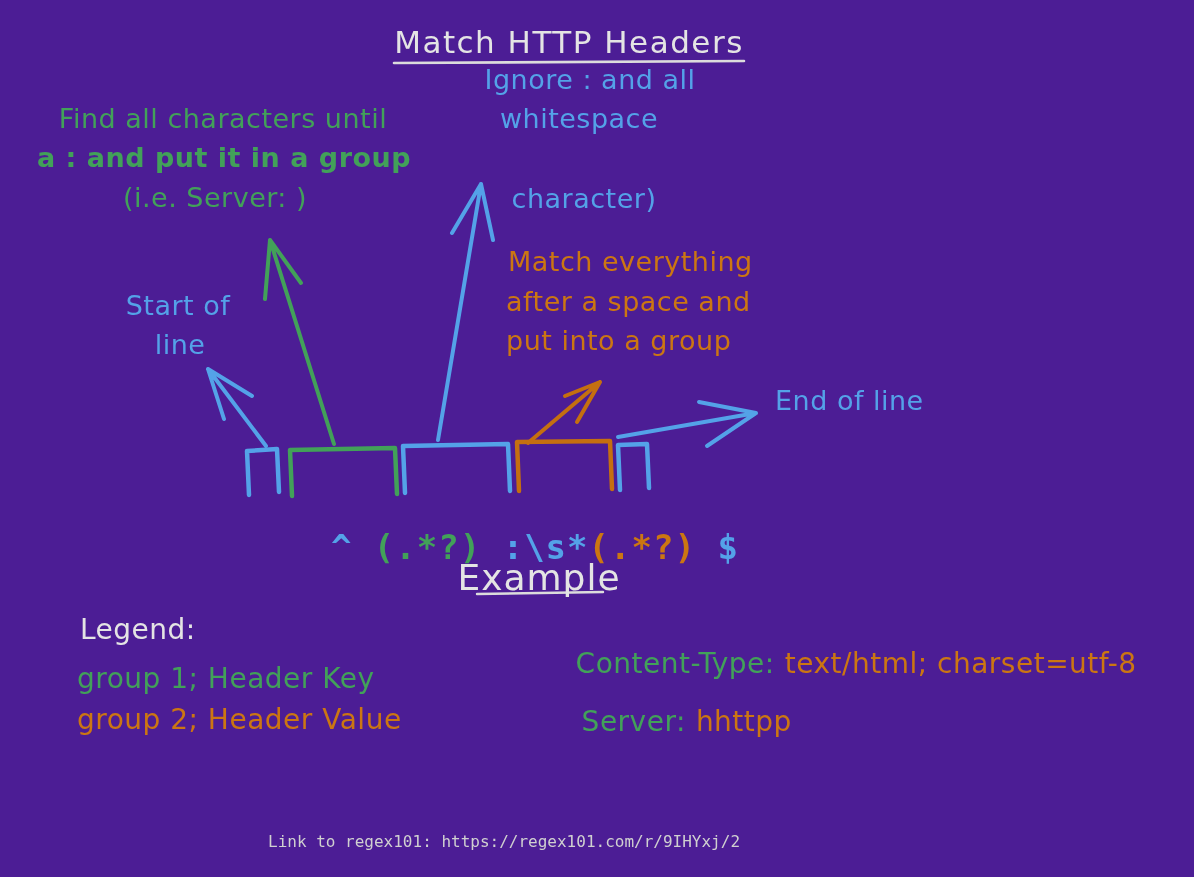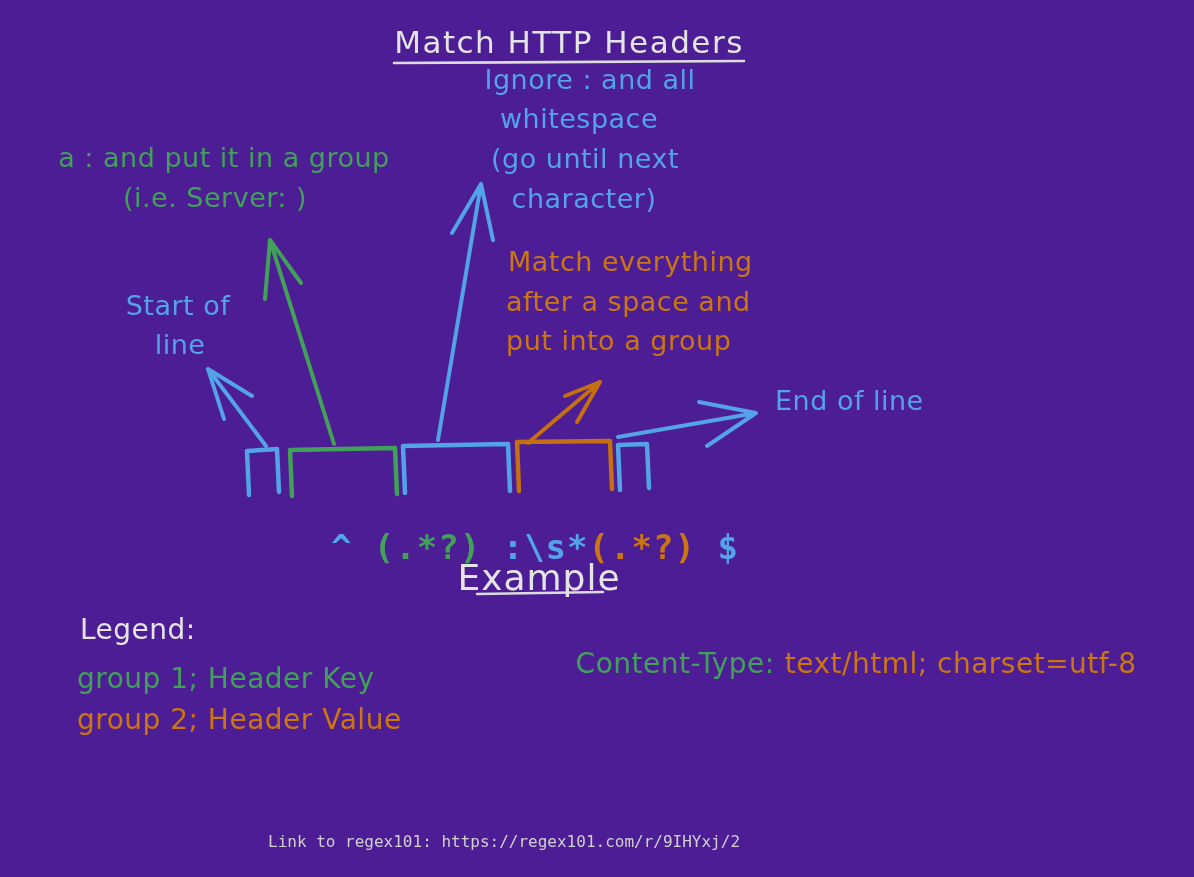--- a/index.html
+++ b/index.html
@@ -81,24 +81,24 @@
 
     <path class="s-orange" stroke-width="4" d="M 528 443 L 600 382 M 600 382 L 565 396 M 600 382 L 577 422"></path>
 
     <path class="s-blue" stroke-width="4" d="M 618 437 L 756 413 M 756 413 L 699 402 M 756 413 L 707 446"></path>
   </svg>
 
   <div class="abs centered title" style="left:569px; top:24px;">Match HTTP Headers</div>
 
   <div class="abs centered note c-blue" style="left:590px; top:66px;">Ignore : and all</div>
   <div class="abs centered note c-blue" style="left:579px; top:105px;">whitespace</div>
-  <div class="abs centered note c-blue" style="left:585px; top:145px;">(go until next</div>
   <div class="abs centered note c-blue" style="left:584px; top:185px;">character)</div>
 
-  <div class="abs centered note c-green" style="left:224px; top:144px;">a : and put it in a group</div>
+  <div class="abs centered note c-green" style="left:223px; top:105px;">Find all characters until</div>
+  <div class="abs centered note c-green" style="left:224px; top:144px;font-weight:bold;">a : and put it in a group</div>
   <div class="abs centered note c-green" style="left:215px; top:184px;">(i.e. Server: )</div>
 
   <div class="abs centered note c-blue" style="left:178px; top:292px;">Start of</div>
   <div class="abs centered note c-blue" style="left:180px; top:331px;">line</div>
 
   <div class="abs note c-orange" style="left:506px; top:288px;">after a space and</div>
   <div class="abs note c-orange" style="left:508px; top:248px;">Match everything</div>
   <div class="abs note c-orange" style="left:506px; top:327px;text-align:center;">put into a group</div>
 
   <div class="abs note c-blue" style="left:775px; top:387px;">End of line</div>
@@ -109,16 +109,19 @@
 
   <div class="abs centered example-heading c-white" style="left:539px; top:557px;">Example</div>
 
   <div class="abs legend-line c-white" style="left:80px; top:613px;">Legend:</div>
   <div class="abs legend-line c-green" style="left:77px; top:662px;">group 1; Header Key</div>
   <div class="abs legend-line c-orange" style="left:77px; top:703px;">group 2; Header Value</div>
 
   <div class="abs example-row" style="left:538px; top:614px;">
     <span class="c-green">Content-Type:</span><span class="c-orange val">text/html; charset=utf-8</span>
   </div>
+  <div class="abs example-row" style="left:544px; top:672px;">
+    <span class="c-green">Server:</span><span class="c-orange val">hhttpp</span>
+  </div>
 
   <div class="abs footer" style="left:268px; top:832px;">Link to regex101: https://regex101.com/r/9IHYxj/2</div>
 
 </div>
 
 </body></html>

